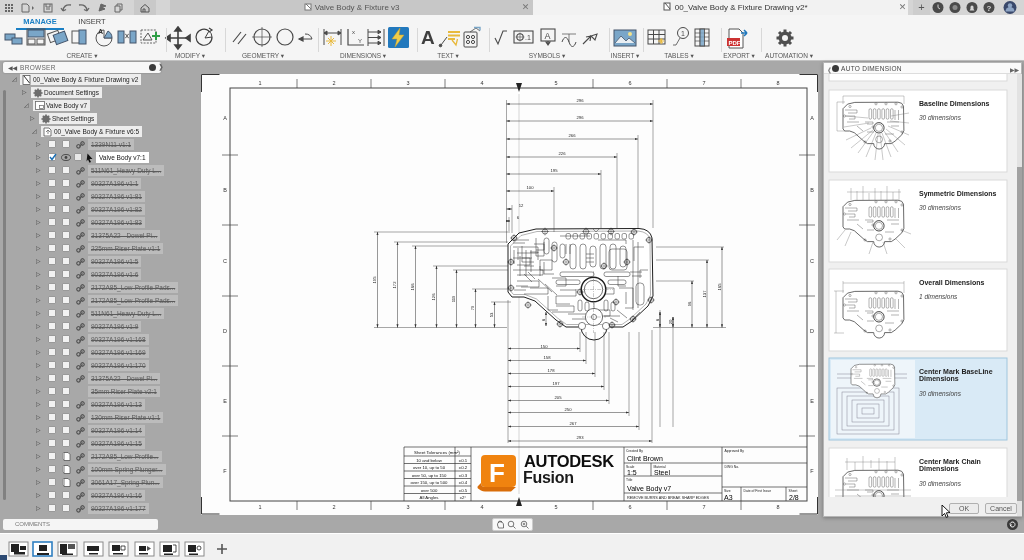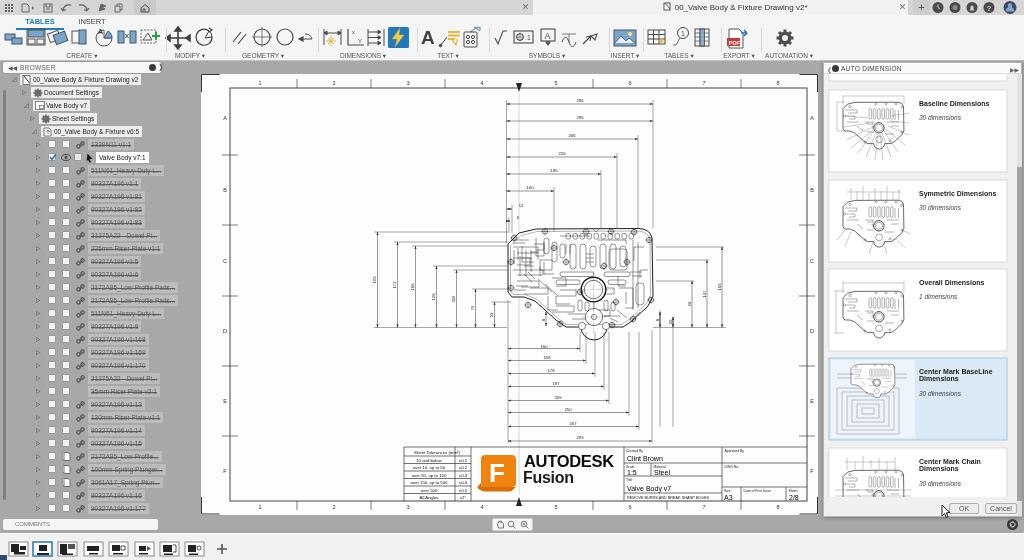--- a/index.html
+++ b/index.html
@@ -360,20 +360,24 @@
         <rect x="44" y="4" width="8" height="8"></rect>
           <path d="M46 4 v3 h4 v-3 M46 9 h4"></path>
         <path d="M71 5 c-5 -1 -8 2 -8 6 m0 0 l-2 -3 m2 3 l3 -1.5" stroke-width="1.3"></path>
         <path d="M79 5 c5 -1 8 2 8 6 m0 0 l2 -3 m-2 3 l-3 -1.5" stroke-width="1.3"></path>
         <path d="M99 11 l2 -7 l5 2 -4 1 3 2 z" fill="#666"></path>
         <path d="M115 6 h5 v6 h-5 z M117 6 v-2 h5 v6 h-2"></path>
       </g>
       <rect x="134" y="0" width="22" height="15" fill="#c9c9c9"></rect>
       <path d="M141 8 l4 -3.5 4 3.5 v4 h-8 z M143 12 v-3 h2 v3" fill="none" stroke="#555" stroke-width="1"></path>
     </svg>
+    <div id="tab1"><svg width="9" height="9" viewBox="0 0 9 9" style="vertical-align:-1px">
+          <rect x="1" y="2" width="6" height="6" fill="#fff" stroke="#777" stroke-width="1"></rect>
+          <path d="M2 2 l5 5" stroke="#777"></path>
+        </svg> Valve Body &amp; Fixture v3</div>
     <div class="tbicon" style="left:520px;color:#777">✕</div>
     <div id="tab2"><svg width="9" height="9" viewBox="0 0 9 9" style="vertical-align:-1px">
           <rect x="1" y="1" width="6" height="7" fill="#fff" stroke="#555" stroke-width="1"></rect>
           <path d="M2 1 l5 6" stroke="#555"></path>
         </svg> 00_Valve Body &amp; Fixture Drawing v2*</div>
     <div class="tbicon" style="left:897px;color:#777">✕</div>
     <div class="tbicon" style="left:913px;top:0;width:17px;height:15px;background:#cdcdcd;font-size:11px;line-height:15px;color:#555">+</div>
     <svg class="abs" style="left:930px;top:0" width="94" height="15" viewBox="0 0 94 15">
       <g fill="#4a4a4a">
         <circle cx="8" cy="7.5" r="5.5"></circle>
@@ -384,21 +388,21 @@
       <path d="M8 4.5 v3 l2 1.5" stroke="#d5d5d5" stroke-width="1" fill="none"></path>
       <circle cx="25" cy="7.5" r="2.5" fill="#8a8a8a"></circle>
       <path d="M42 10.5 h0 m-2.5 0 h5 l-1 -1.5 v-2 a1.5 1.5 0 0 0 -3 0 v2 z" fill="#d5d5d5"></path>
       <text x="59" y="10.5" font-size="8" fill="#d5d5d5" text-anchor="middle" font-weight="bold">?</text>
       <circle cx="80" cy="7.5" r="6.5" fill="#39486b"></circle>
       <circle cx="80" cy="5.5" r="2.2" fill="#8da4c4"></circle>
         <path d="M75.5 11.5 a4.5 4.5 0 0 1 9 0 z" fill="#8da4c4"></path>
     </svg>
   </div>
   <div id="toolbar">
-    <div id="tabdrawing">TABLES</div>
+    <div id="tabdrawing">MANAGE</div>
     <div id="tabmanage">INSERT</div>
     <svg class="abs" style="left:0;top:11px" width="1024" height="26" viewBox="0 0 1024 26">
       <g stroke="#44546a" stroke-width="1" fill="#7aa6c8">
 
         <rect x="5" y="8" width="10" height="6"></rect>
           <rect x="12" y="12" width="10" height="6"></rect>
         <rect x="27" y="3" width="18" height="16" fill="none" stroke="#555"></rect>
           <rect x="28" y="4" width="16" height="7"></rect>
           <rect x="28" y="13" width="7" height="5" fill="none" stroke="#555"></rect>
           <rect x="37" y="13" width="7" height="5" fill="none" stroke="#555"></rect>

